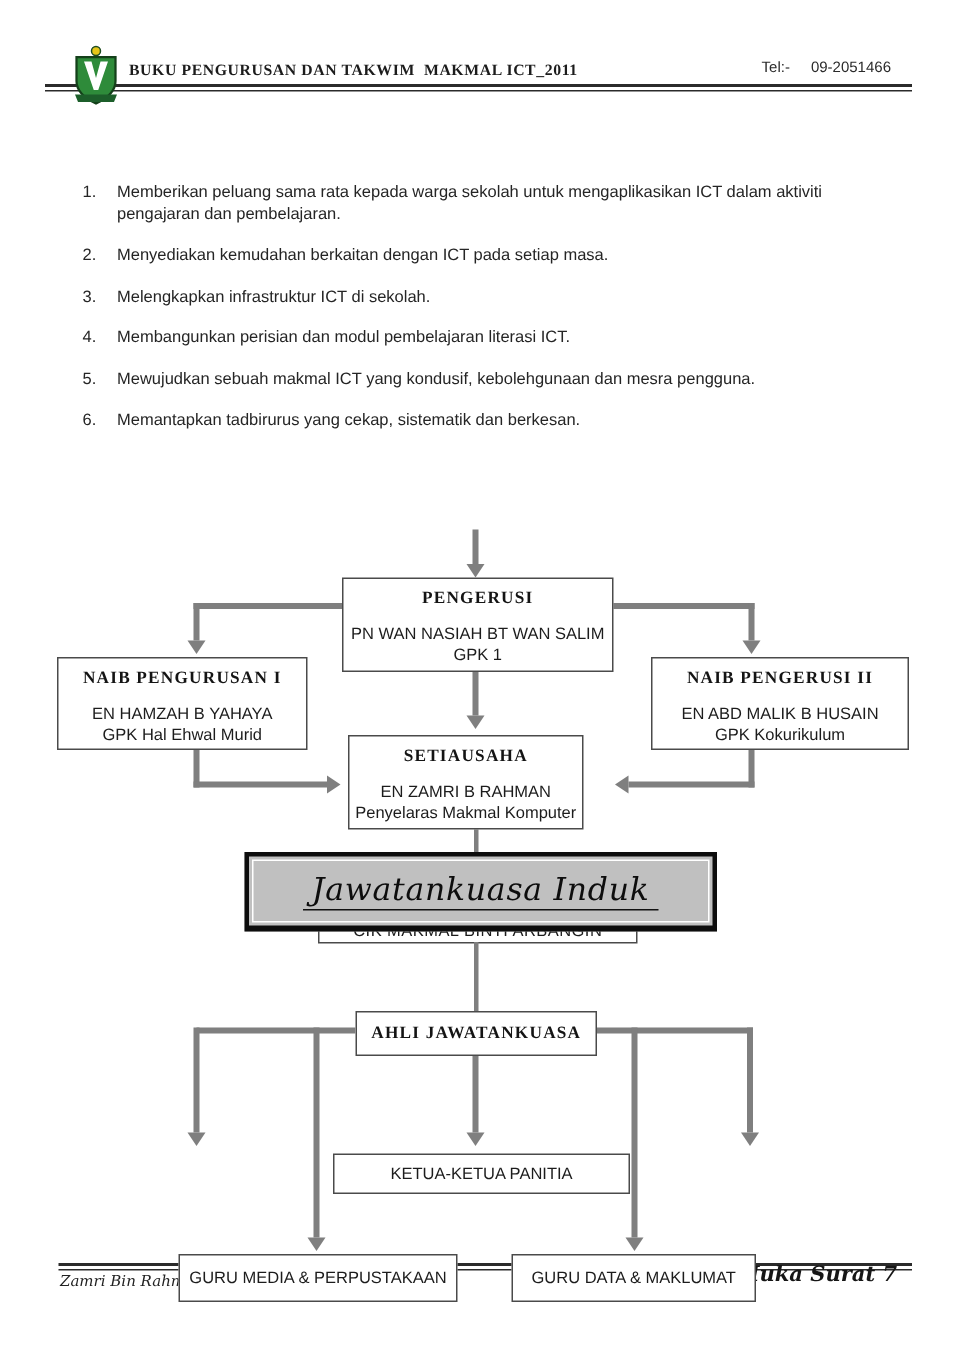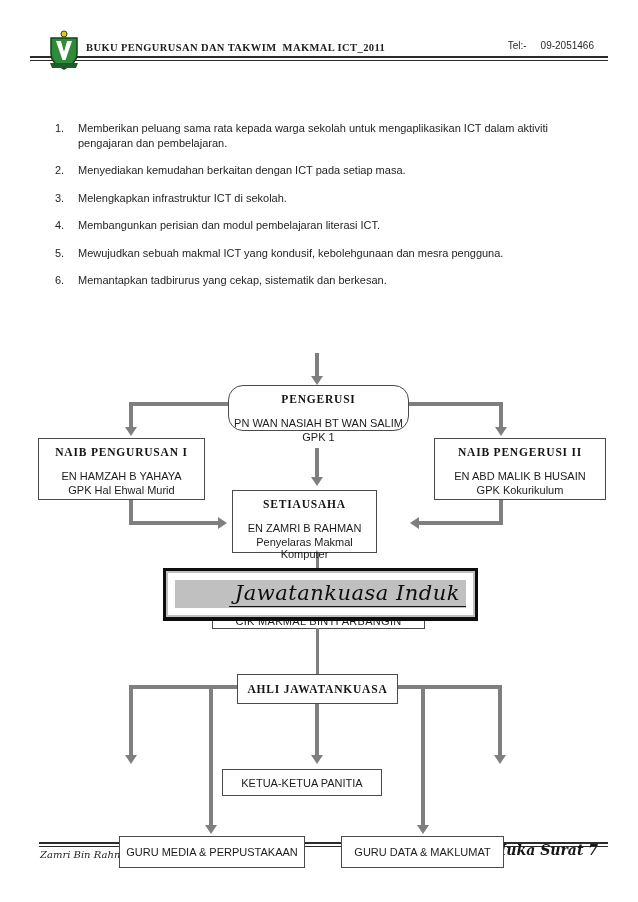--- a/index.html
+++ b/index.html
@@ -38,22 +38,22 @@
   .arrD{position:absolute;width:0;height:0;border-left:6px solid transparent;
         border-right:6px solid transparent;border-top:9px solid #7f7f7f;z-index:1;}
   .arrR{position:absolute;width:0;height:0;border-top:6px solid transparent;
         border-bottom:6px solid transparent;border-left:9px solid #7f7f7f;z-index:1;}
   .arrL{position:absolute;width:0;height:0;border-top:6px solid transparent;
         border-bottom:6px solid transparent;border-right:9px solid #7f7f7f;z-index:1;}
 
   
   .banner{position:absolute;left:163px;top:568px;width:309px;height:46px;z-index:5;
           background:#c0c0c0;border:3px solid #0d0d0d;border-bottom-width:4px;box-sizing:content-box;}
-  .banner-inner{position:absolute;left:2px;top:2px;right:2px;bottom:2px;border:7px solid #ffffff;
-          display:flex;align-items:center;justify-content:flex-end;}
+  .banner-inner{position:absolute;left:2px;top:2px;right:2px;bottom:2px;border:1px solid #ffffff;
+          display:flex;align-items:center;justify-content:center;}
   .banner-text{font-family:"DejaVu Serif",serif;font-style:italic;font-size:21px;color:#0d0d0d;
           letter-spacing:.5px;border-bottom:1.5px solid #111;padding:0 6px 1px 6px;}
 
   
   .hiddenbox{position:absolute;left:212px;top:598px;width:213px;height:31px;background:#fff;
           border:1px solid #4a4a4a;z-index:1;display:flex;align-items:flex-end;
           justify-content:center;box-sizing:border-box;}
   .hiddenbox .n1{font-size:11px;letter-spacing:.3px;color:#1c1c1c;margin-bottom:1px;}
 
   
@@ -106,59 +106,59 @@
       <span class="obj-num">5.</span>
       <span class="obj-text">Mewujudkan sebuah makmal ICT yang kondusif, kebolehgunaan dan mesra pengguna.</span>
     </div>
     <div class="obj-row">
       <span class="obj-num">6.</span>
       <span class="obj-text">Memantapkan tadbirurus yang cekap, sistematik dan berkesan.</span>
     </div>
   </div>
 
 
-  <div class="obox" style="left:228px;top:385px;width:181px;height:46px;border-radius:15px;">
+  <div class="obox" style="left:228px;top:385px;width:181px;height:63px;">
     <div class="t">PENGERUSI</div>
     <div class="n">PN WAN NASIAH BT WAN SALIM</div>
     <div class="r">GPK 1</div>
   </div>
 
   <div class="obox" style="left:38px;top:438px;width:167px;height:62px;">
     <div class="t">NAIB PENGURUSAN I</div>
     <div class="n">EN HAMZAH B YAHAYA</div>
     <div class="r">GPK Hal Ehwal Murid</div>
   </div>
 
   <div class="obox" style="left:434px;top:438px;width:172px;height:62px;">
     <div class="t">NAIB PENGERUSI II</div>
     <div class="n">EN ABD MALIK B HUSAIN</div>
     <div class="r">GPK Kokurikulum</div>
   </div>
 
-  <div class="obox" style="left:232px;top:490px;width:145px;height:63px;">
+  <div class="obox" style="left:232px;top:490px;width:157px;height:63px;">
     <div class="t">SETIAUSAHA</div>
     <div class="n">EN ZAMRI B RAHMAN</div>
     <div class="r">Penyelaras Makmal Komputer</div>
   </div>
 
   <div class="hiddenbox">
     <div class="n1">CIK MAKMAL BINTI ARBANGIN</div>
   </div>
 
   <div class="banner">
     <div class="banner-inner">
       <span class="banner-text">Jawatankuasa Induk</span>
     </div>
   </div>
 
   <div class="obox small" style="left:237px;top:674px;width:161px;height:30px;">
     <div class="t">AHLI JAWATANKUASA</div>
   </div>
 
-  <div class="obox small" style="left:222px;top:769px;width:160px;height:27px;">
+  <div class="obox small" style="left:222px;top:769px;width:198px;height:27px;">
     <div class="n1">KETUA-KETUA PANITIA</div>
   </div>
 
   <div class="obox small" style="left:119px;top:836px;width:186px;height:32px;">
     <div class="n1">GURU MEDIA &amp; PERPUSTAKAAN</div>
   </div>
   <div class="obox small" style="left:341px;top:836px;width:163px;height:32px;">
     <div class="n1">GURU DATA &amp; MAKLUMAT</div>
   </div>
 

